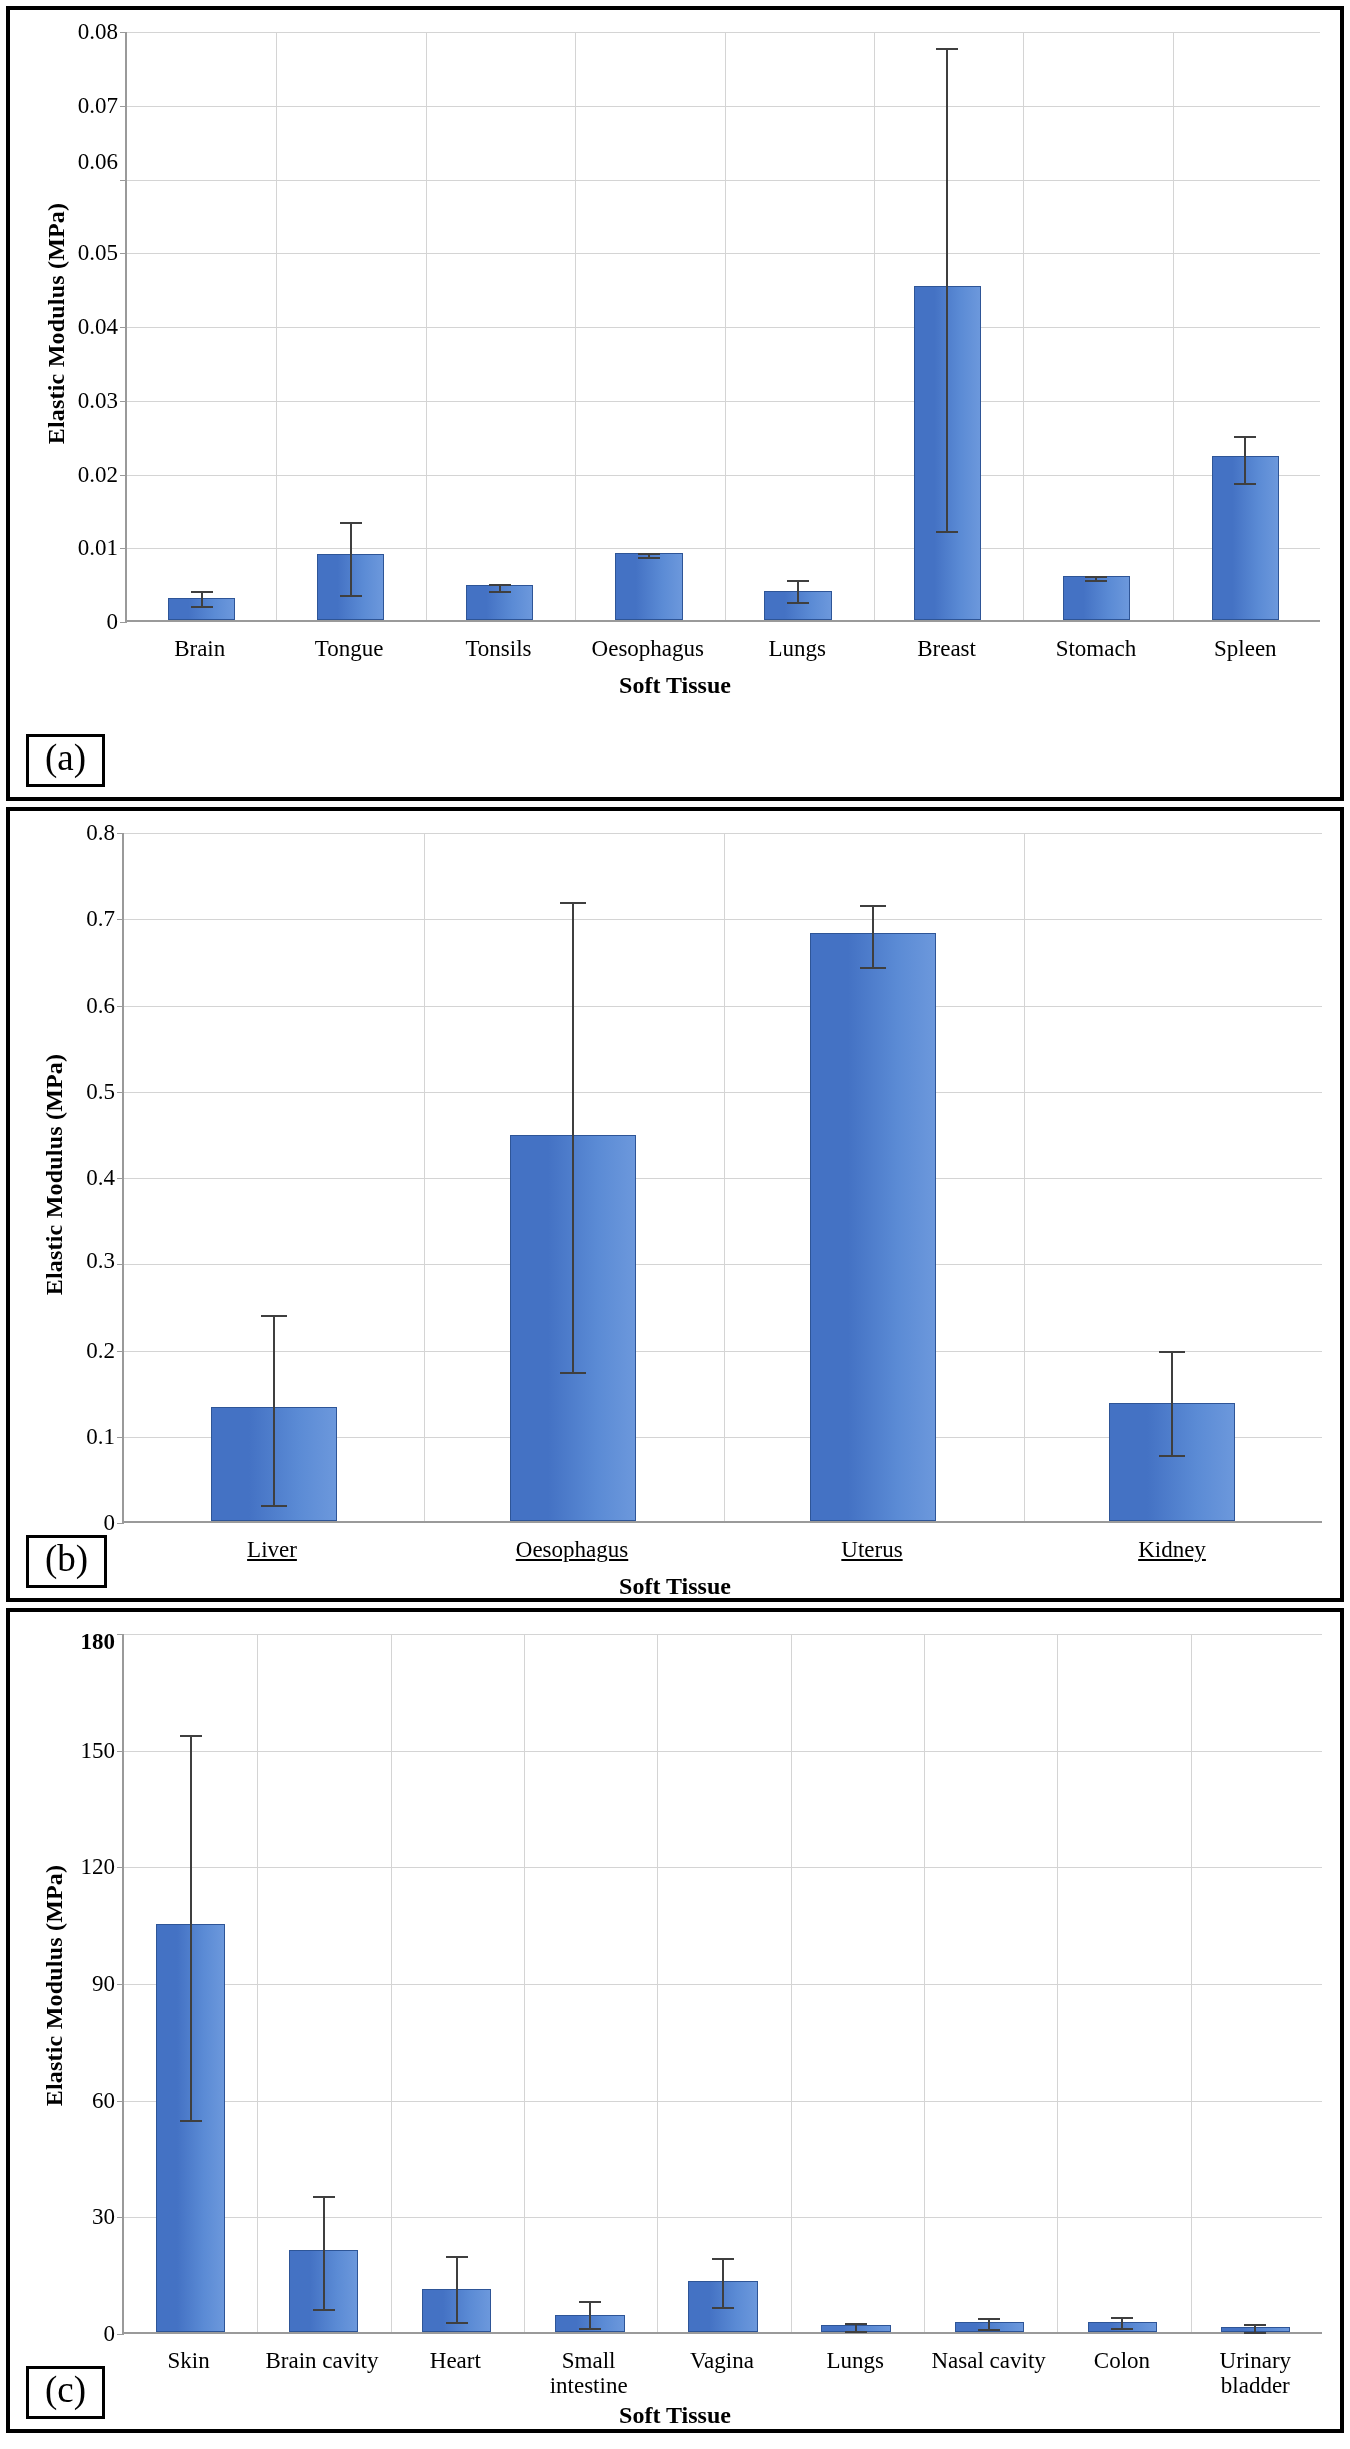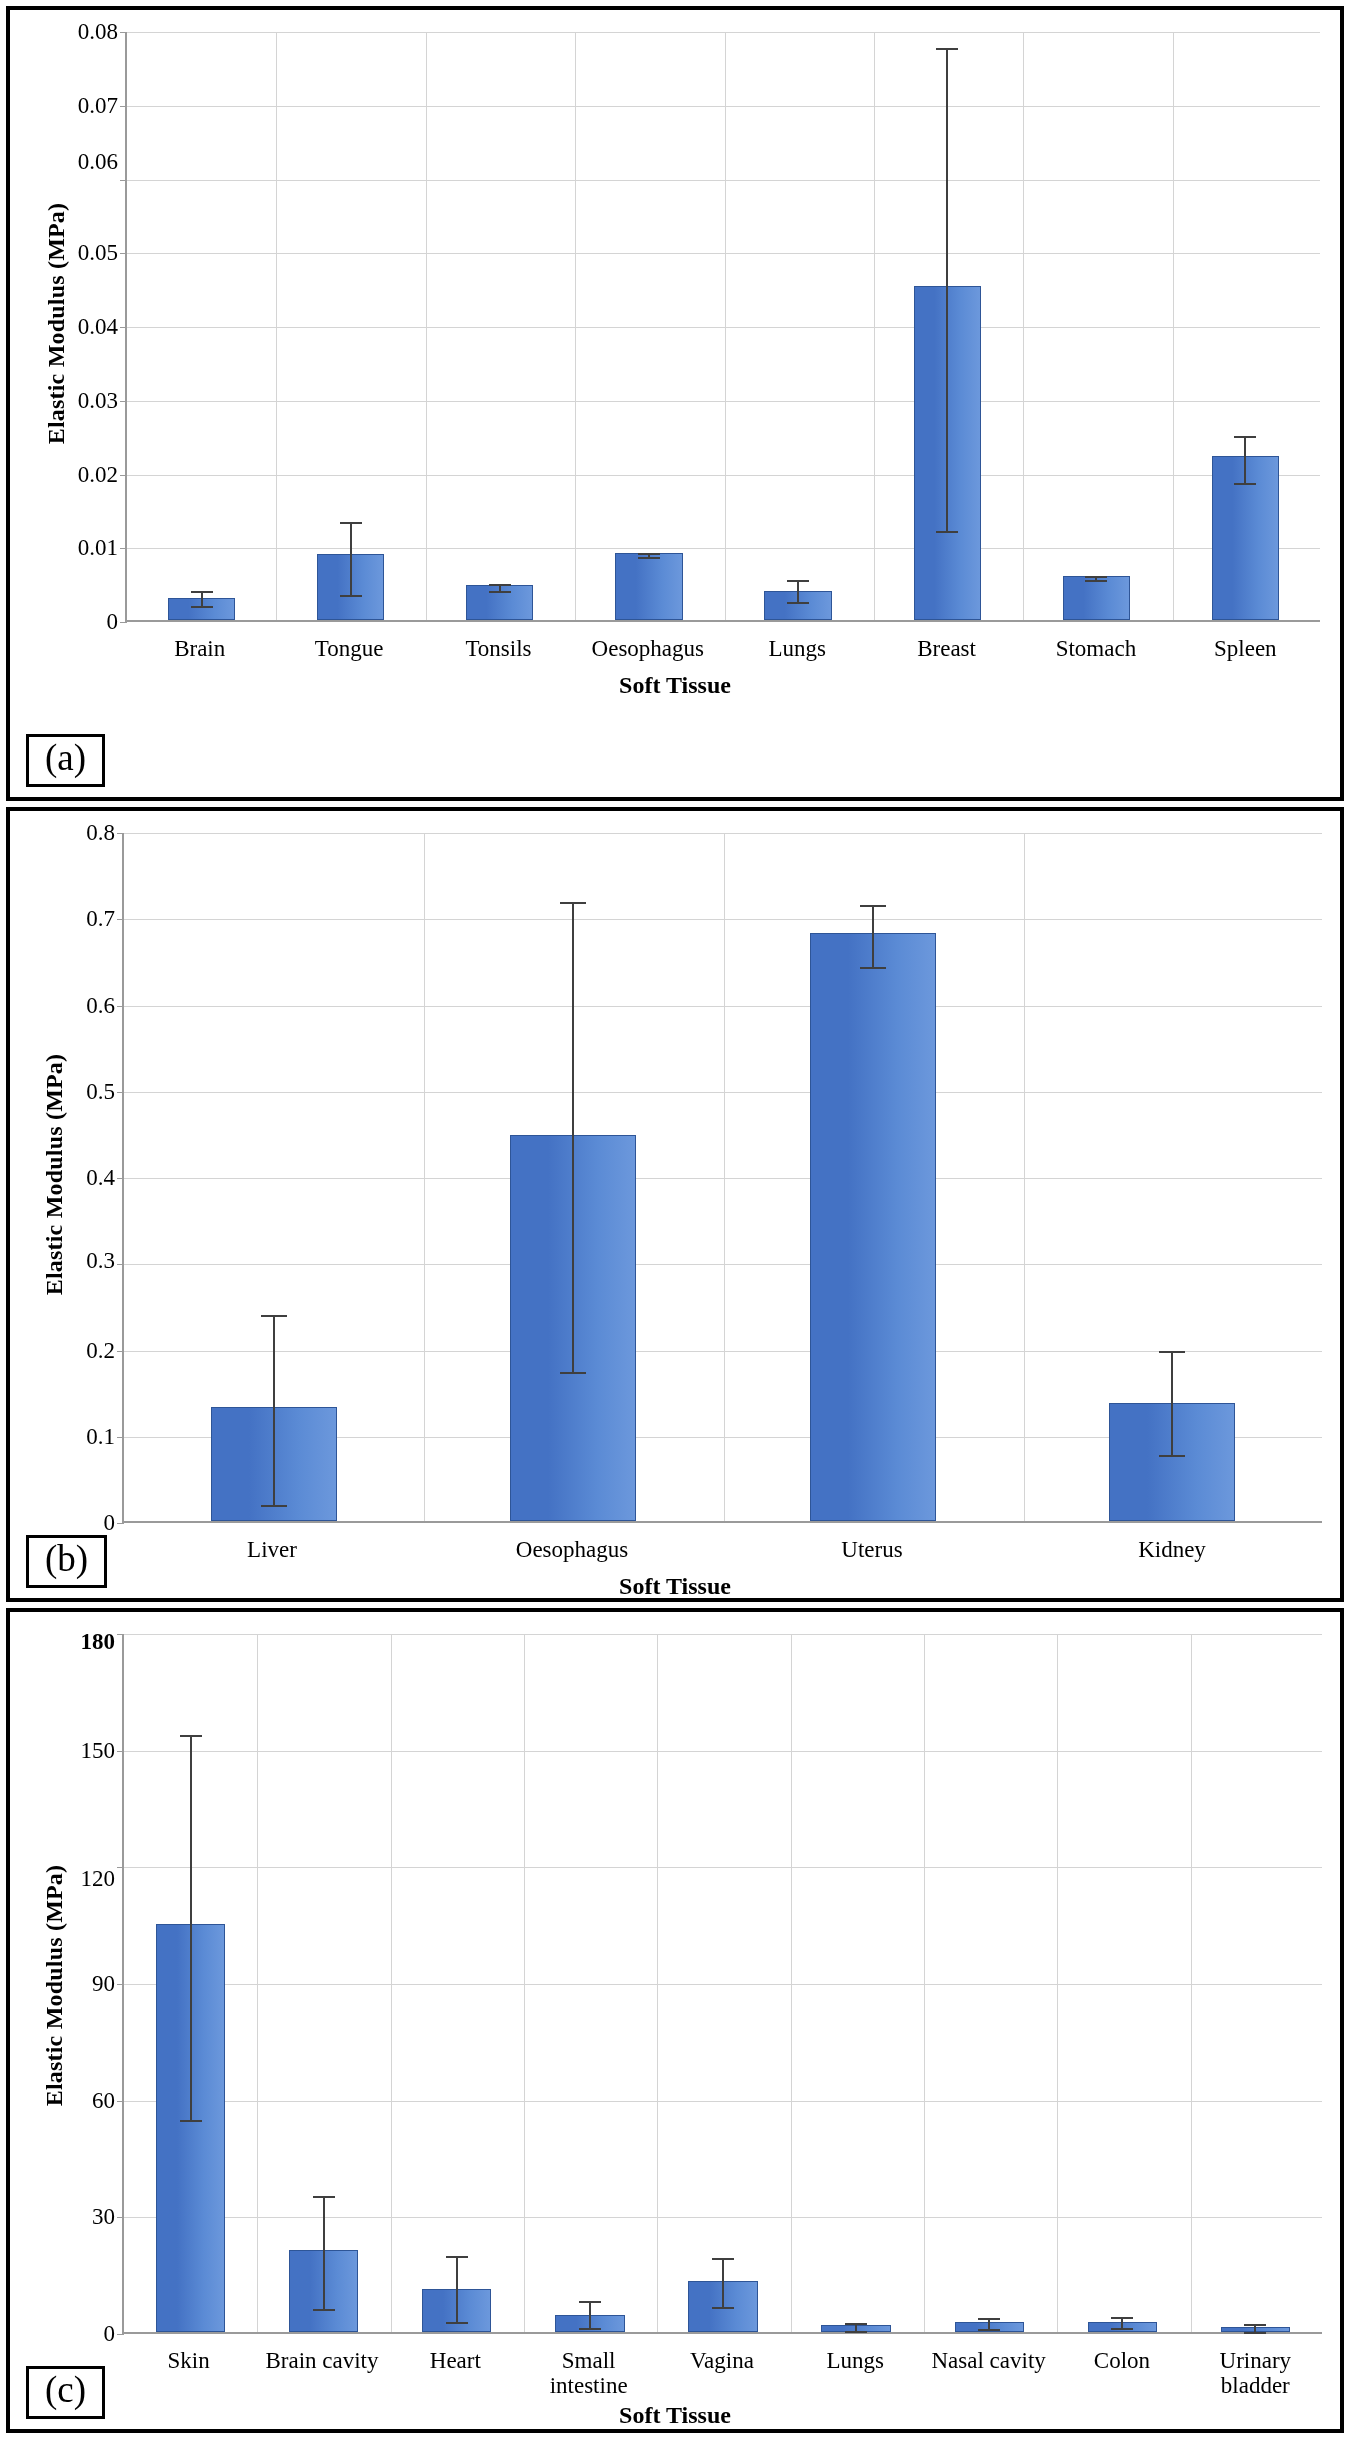--- a/index.html
+++ b/index.html
@@ -309,21 +309,21 @@
               <div class="errcap" style="width: 26px; top: 133.688px;"></div>
             </div>
             <div class="barcell" style="width: 300px;">
               <div class="bar" title="Kidney: 0.137" style="width: 126px; height: 118.162px;"></div>
               <div class="errbar" style="top: 518.362px; height: 103.5px;"></div>
               <div class="errcap" style="width: 26px; top: 518.362px;"></div>
               <div class="errcap" style="width: 26px; top: 621.862px;"></div>
             </div>
           </div>
         </div>
-      <div class="catlabels" id="cats-b" style="left: 112px; top: 714px; width: 1200px; height: 46px;">
+      <div class="catlabels" id="cats-b" style="left: 112px; top: 714px; width: 1200px; height: 46px; text-decoration: underline;">
           <div class="catlabel" style="width: 300px;">Liver</div>
           <div class="catlabel" style="width: 300px;">Oesophagus</div>
           <div class="catlabel" style="width: 300px;">Uterus</div>
           <div class="catlabel" style="width: 300px;">Kidney</div>
         </div>
       <div class="xlabel" id="xlab-b" style="top: 762px;">Soft Tissue</div>
     </div>
     <div class="panel-tag">(b)</div>
   </div>
 
@@ -337,21 +337,21 @@
           <div class="tickmark" style="top: 583.333px;"></div>
           <div class="ytick" style="top: 583.333px;">30</div>
           <div class="gridline" style="top: 466.667px;"></div>
           <div class="tickmark" style="top: 466.667px;"></div>
           <div class="ytick" style="top: 466.667px;">60</div>
           <div class="gridline" style="top: 350px;"></div>
           <div class="tickmark" style="top: 350px;"></div>
           <div class="ytick" style="top: 350px;">90</div>
           <div class="gridline" style="top: 233.333px;"></div>
           <div class="tickmark" style="top: 233.333px;"></div>
-          <div class="ytick" style="top: 233.333px; margin-top: 12px;">120</div>
+          <div class="ytick" style="top: 233.333px;">120</div>
           <div class="gridline" style="top: 116.667px;"></div>
           <div class="tickmark" style="top: 116.667px;"></div>
           <div class="ytick" style="top: 116.667px;">150</div>
           <div class="gridline" style="top: 0px;"></div>
           <div class="tickmark" style="top: 0px;"></div>
           <div class="ytick" style="top: 8px; font-weight: bold;">180</div>
           <div class="vgridline" style="left: 133.333px;"></div>
           <div class="vgridline" style="left: 266.667px;"></div>
           <div class="vgridline" style="left: 400px;"></div>
           <div class="vgridline" style="left: 533.333px;"></div>

